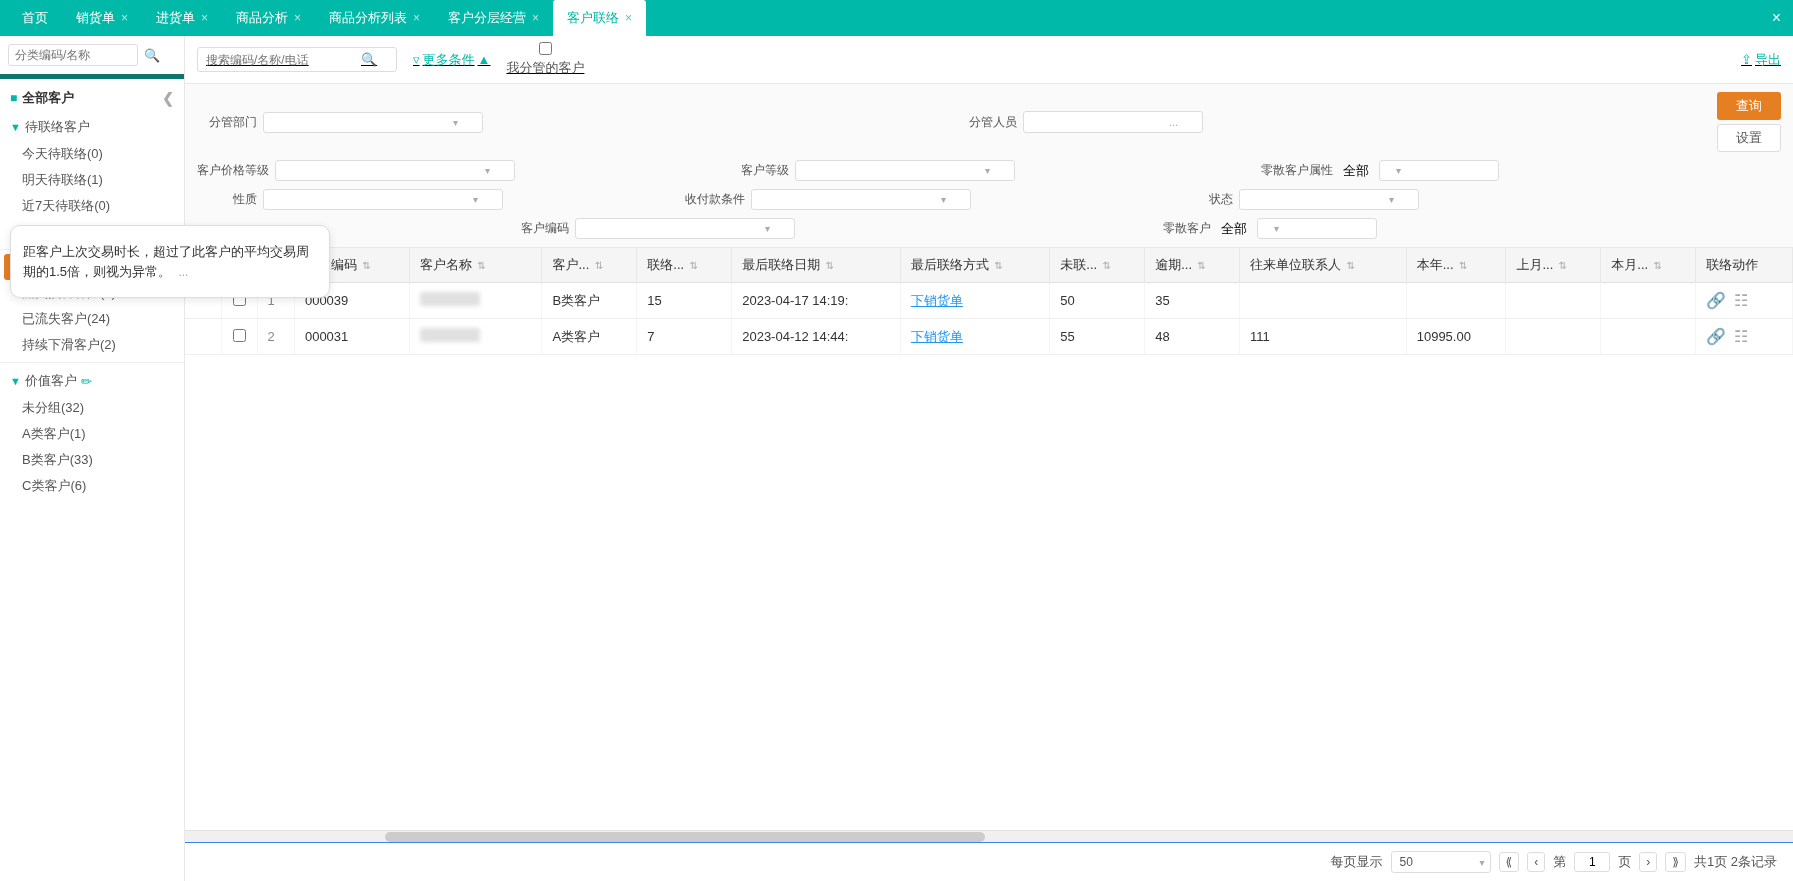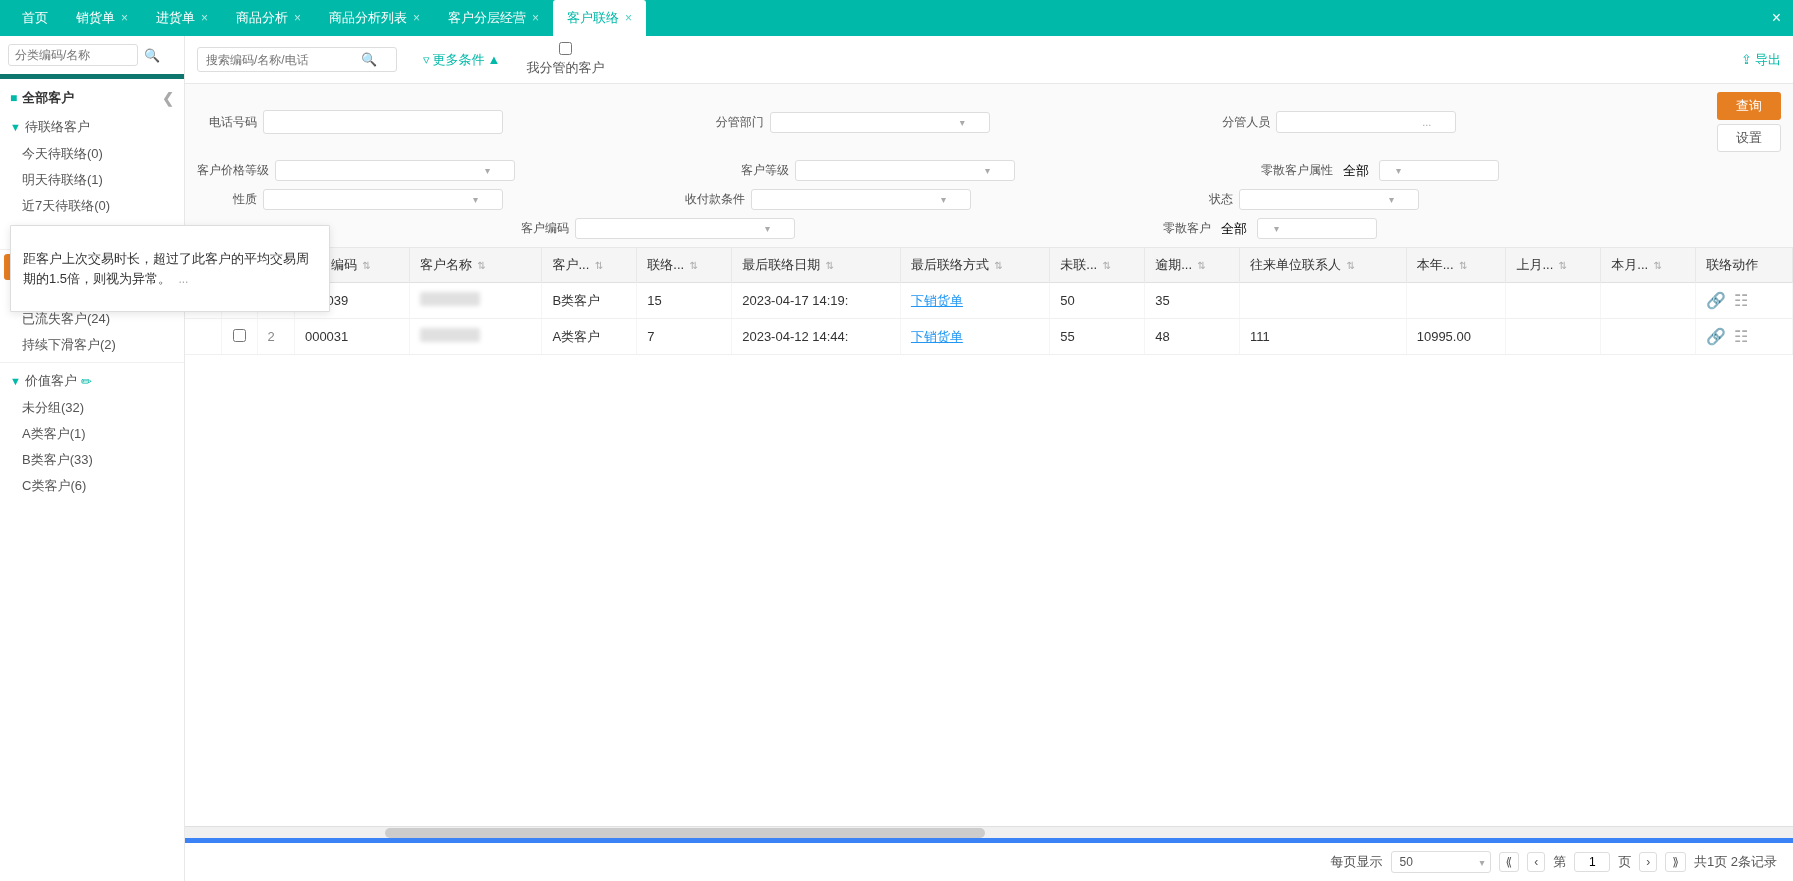--- a/index.html
+++ b/index.html
@@ -107,22 +107,22 @@
     .tree-item.active-orange { background: #e67e22; color: #fff; border-radius: 3px; margin: 0 4px; }
     .tree-divider { border-top: 1px solid #f0f0f0; margin: 4px 0; }
 
     
     .tooltip-box {
       position: absolute;
       top: 225px;
       left: 10px;
       background: #fff;
       border: 1px solid #ddd;
-      border-radius: 1px;
-      padding: 23px 12px;
+      border-radius: 10px;
+      padding: 16px 12px;
       font-size: 12px;
       color: #333;
       z-index: 100;
       box-shadow: 0 2px 8px rgba(0,0,0,0.1);
       max-width: 320px;
       line-height: 1.5;
     }
     .tooltip-box::after {
       content: '...';
       margin-left: 4px;
@@ -137,21 +137,22 @@
       overflow: hidden;
     }
 
     
     .filter-bar {
       background: #fff;
       border-bottom: 1px solid #e8e8e8;
       padding: 6px 12px;
       display: flex;
       align-items: center;
-      gap: 26px;
+      gap: 16px;
+      text-decoration: underline;
     }
     .filter-search {
       border: 1px solid #ddd;
       border-radius: 3px;
       padding: 4px 8px;
       font-size: 12px;
       width: 200px;
       display: flex;
       align-items: center;
       color: #aaa;
@@ -303,21 +304,21 @@
     .data-table .settings-col { width: 36px; text-align: center; }
     .data-table .checkbox-col { width: 36px; text-align: center; }
     .row-num { color: #888; }
     .link-text { color: #2196f3; cursor: pointer; text-decoration: underline; }
     .action-icons { display: flex; gap: 8px; align-items: center; }
     .action-icon { color: #aaa; cursor: pointer; font-size: 16px; }
 
     
     .pagination-bar {
       background: #fff;
-      border-top: 5px solid #3b82f6;
+      border-top: 1px solid #3b82f6;
       padding: 8px 16px;
       display: flex;
       align-items: center;
       justify-content: flex-end;
       gap: 8px;
       font-size: 12px;
       color: #555;
     }
     .page-nav-btn {
       border: 1px solid #ddd;
@@ -511,24 +512,20 @@
       </div>
       <div class="export-btn">
         <span>⇪</span>
         <span>导出</span>
       </div>
     </div>
 
     <div class="advanced-filter">
       <div class="filter-row">
         <div class="filter-field">
-          <label>电话号码</label>
-          <input type="text" class="filter-input-text" style="width: 240px;">
-        </div>
-        <div class="filter-field">
           <label>分管部门</label>
           <div class="filter-select" style="width:220px;">
             <span></span>
             <span class="chevron">▾</span>
           </div>
         </div>
         <div class="filter-field">
           <label>分管人员</label>
           <div class="filter-select" style="width:180px;">
             <span></span>

